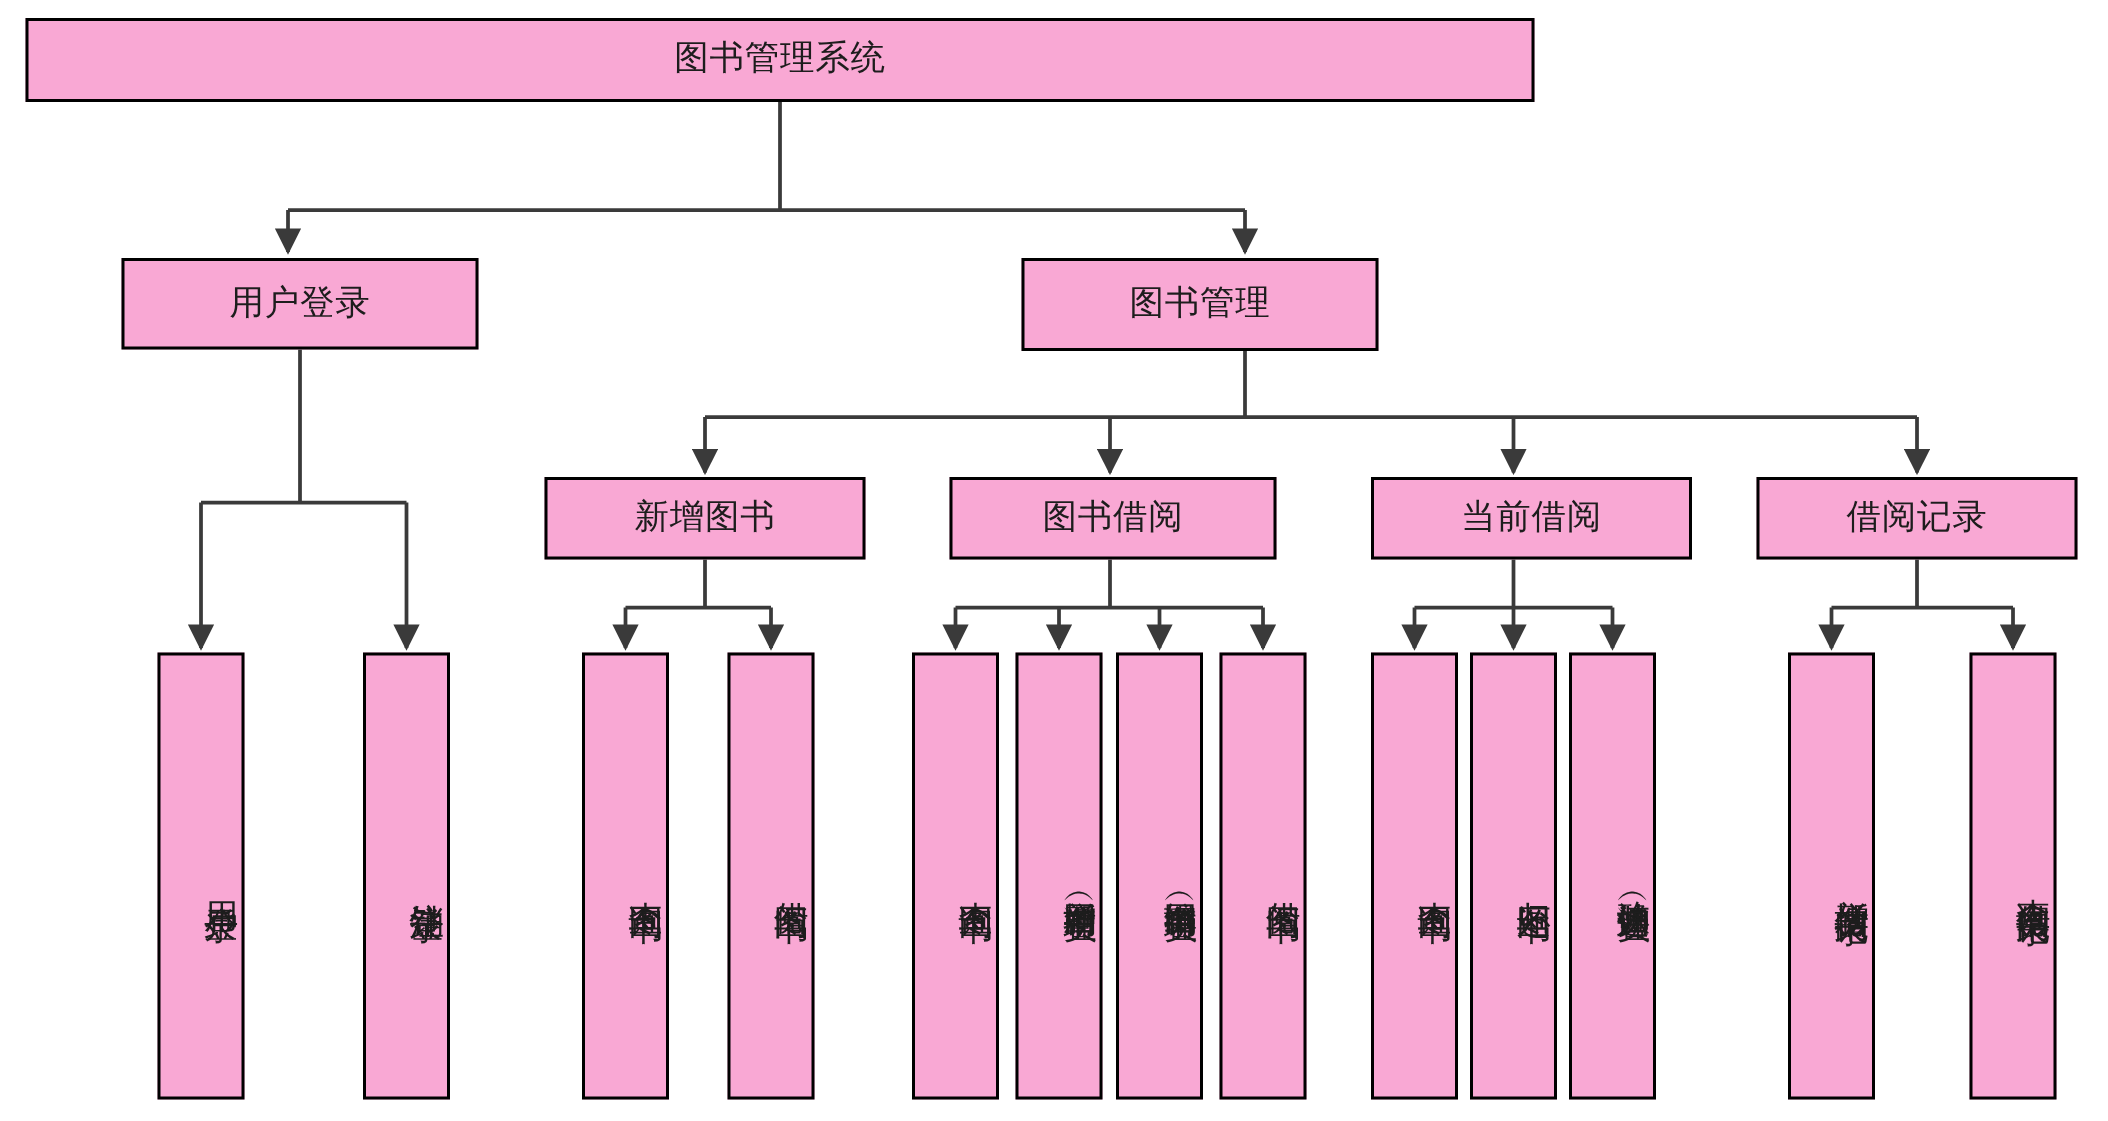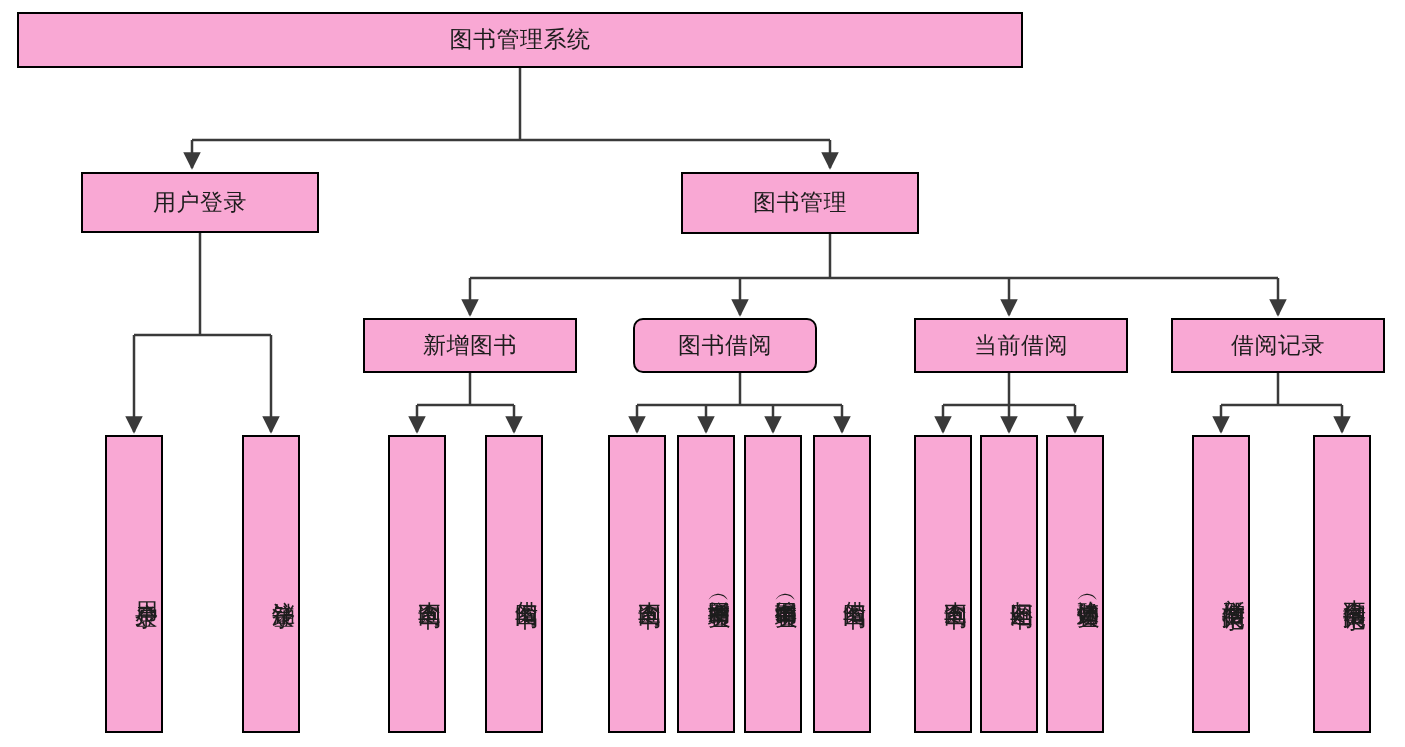--- a/index.html
+++ b/index.html
@@ -129,21 +129,21 @@
   <div class="node horiz" style="left:81px; top:172px; width:238px; height:61px;">
     <span>用户登录</span>
   </div>
   <div class="node horiz" style="left:681px; top:172px; width:238px; height:62px;text-align:center;">
     <span>图书管理</span>
   </div>
 
   <div class="node horiz" style="left:363px; top:318px; width:214px; height:55px;">
     <span>新增图书</span>
   </div>
-  <div class="node horiz" style="left:633px; top:318px; width:184px; height:55px;border-radius:10px;">
+  <div class="node horiz" style="left:633px; top:318px; width:218px; height:55px;">
     <span>图书借阅</span>
   </div>
   <div class="node horiz" style="left:902px; top:318px; width:214px; height:55px;margin-left:12px;">
     <span>当前借阅</span>
   </div>
   <div class="node horiz" style="left:1171px; top:318px; width:214px; height:55px;">
     <span>借阅记录</span>
   </div>
 
   <div class="node vert" style="left:105px; top:435px; width:58px; height:298px;">

